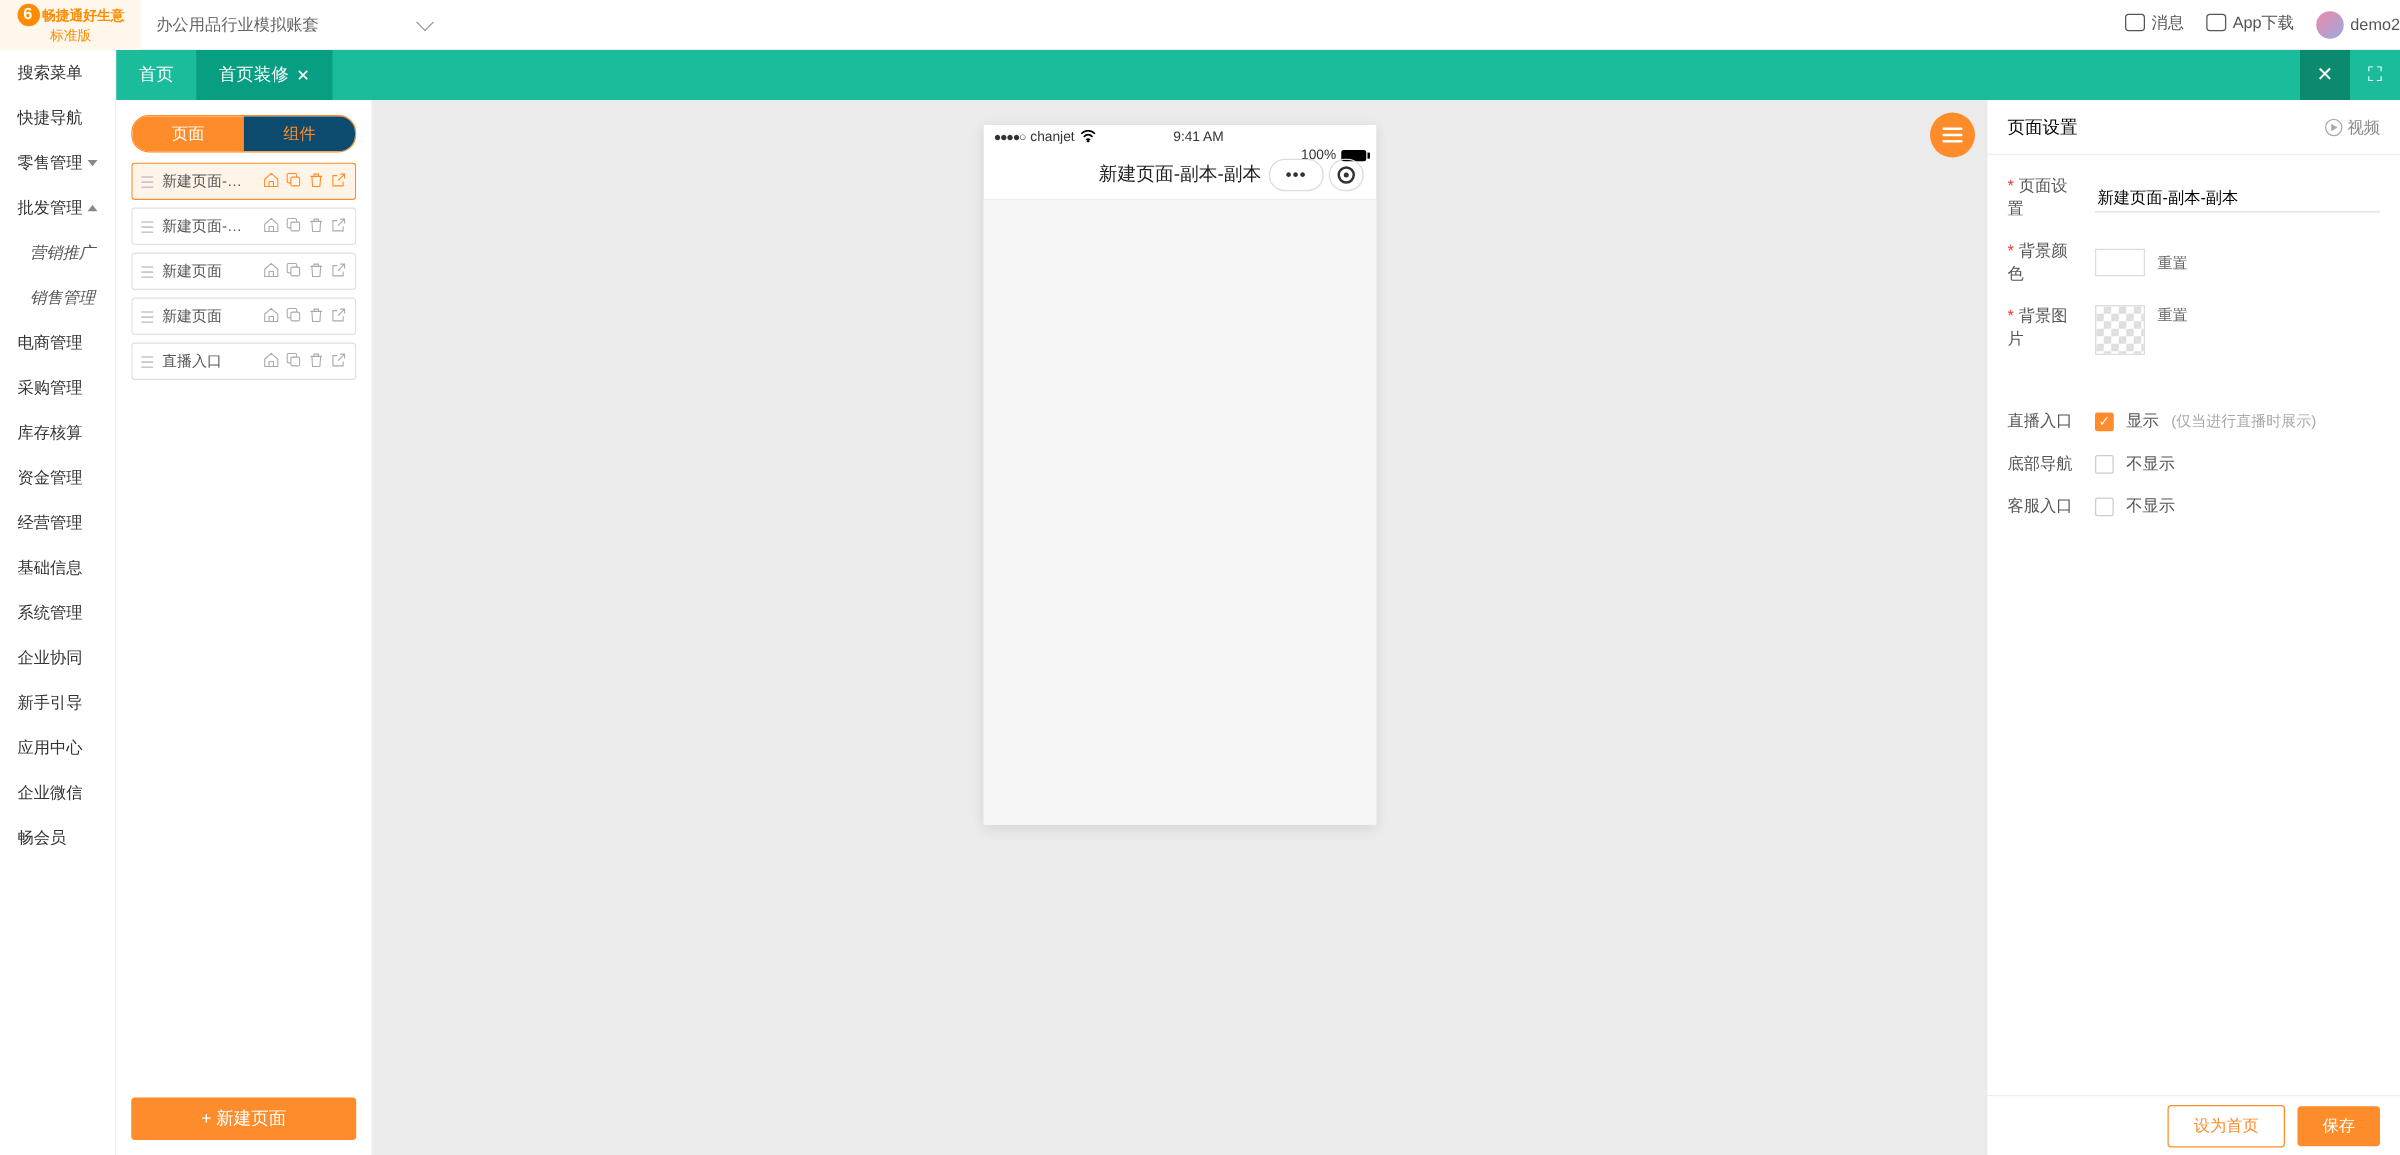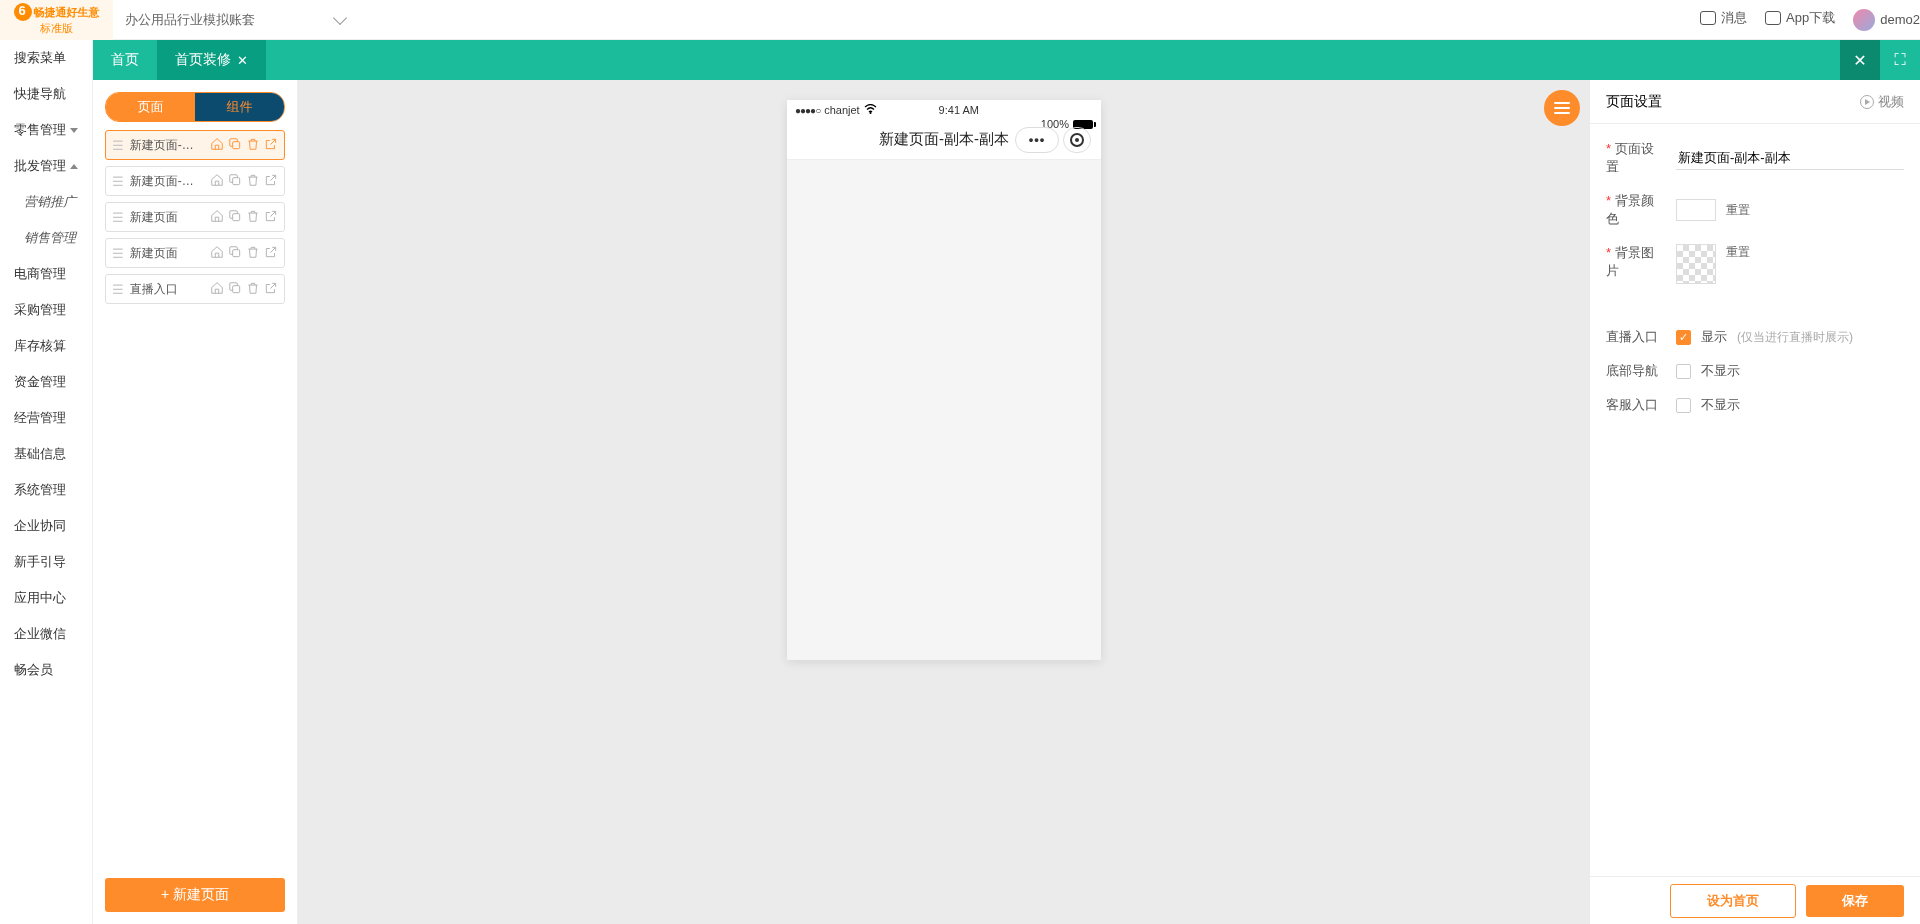--- a/index.html
+++ b/index.html
@@ -97,21 +97,21 @@
     .req { color: #f33; margin-right: 4px; }
     .form-input { flex: 1; border: none; border-bottom: 1px solid #ddd; padding: 4px 2px; font-size: 13px; outline: none; }
     .color-swatch { width: 40px; height: 22px; border: 1px solid #ddd; background: #fff; }
     .img-swatch { width: 40px; height: 40px; border: 1px solid #ddd; background-image: linear-gradient(45deg,#ddd 25%,transparent 25%,transparent 75%,#ddd 75%),linear-gradient(45deg,#ddd 25%,transparent 25%,transparent 75%,#ddd 75%); background-size: 12px 12px; background-position: 0 0, 6px 6px; }
     .reset-link { color: #666; font-size: 12px; cursor: pointer; }
     .checkbox { width: 15px; height: 15px; border: 1px solid #ccc; border-radius: 2px; display: inline-flex; align-items: center; justify-content: center; font-size: 11px; cursor: pointer; }
     .checkbox.checked { background: #ff8c2a; border-color: #ff8c2a; color: #fff; }
     .check-label { color: #555; }
     .check-hint { color: #aaa; font-size: 12px; }
     .rp-footer { height: 48px; border-top: 1px solid #eee; display: flex; align-items: center; justify-content: flex-end; gap: 10px; padding: 0 16px; }
-    .btn { padding: 7px 36px; border-radius: 3px; font-size: 13px; cursor: pointer; font-weight: bold; }
+    .btn { padding: 7px 20px; border-radius: 3px; font-size: 13px; cursor: pointer; }
     .btn-outline { border: 1px solid #ff8c2a; color: #ff8c2a; background: #fff; }
     .btn-solid { background: #ff8c2a; color: #fff; }
     
     .svg-icn { width: 14px; height: 14px; stroke: #aaa; stroke-width: 1.5; fill: none; }
     .page-item.selected .svg-icn { stroke: #ff8c2a; }
   </style>
 </head>
 <body>
 
 <div class="topbar">

